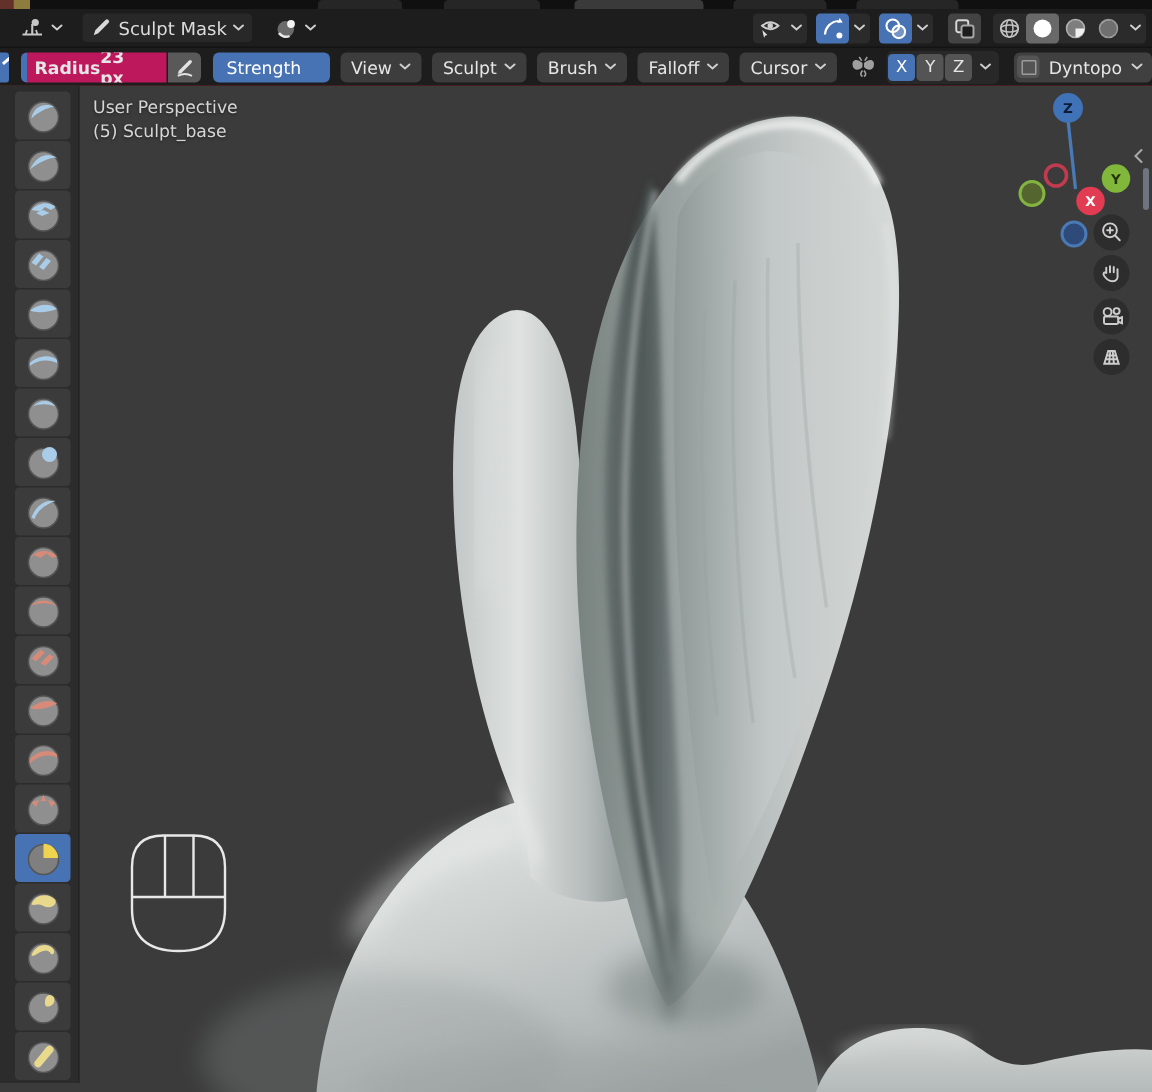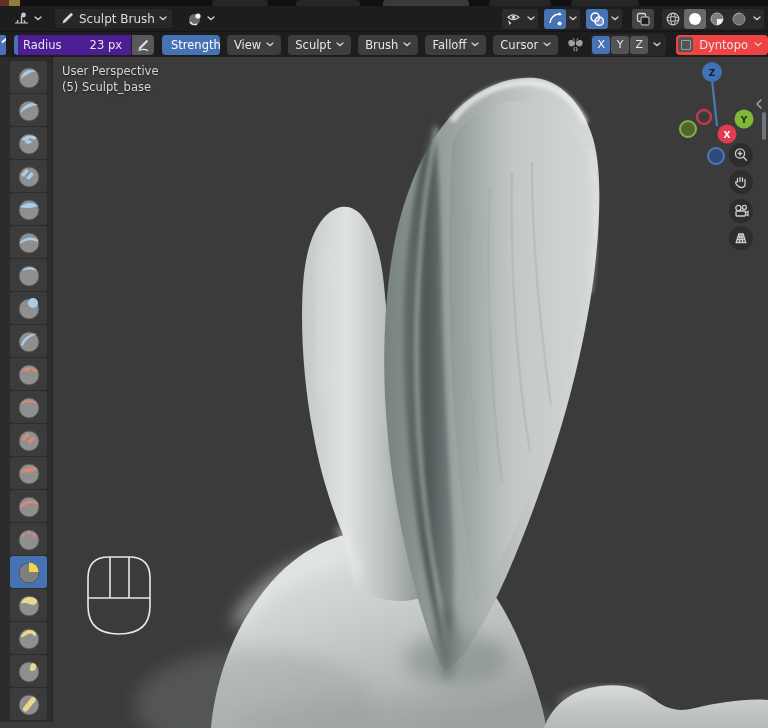--- a/index.html
+++ b/index.html
@@ -28,34 +28,34 @@
   .icell.activeShade{background:#696969;}
   
   .tsets{position:absolute;left:0;top:32px;width:768px;height:25px;background:#1d1d1d;
          border-bottom:1px solid #0f0f0f;display:flex;align-items:center;font-size:11.5px;}
   .cropblue{width:6px;height:20px;background:#4772b3;border-radius:0 2px 2px 0;position:relative;overflow:hidden;flex:0 0 auto;}
   .cropblue:after{content:"";position:absolute;left:1px;top:4px;width:8px;height:2px;background:#fff;transform:rotate(-40deg);}
   .slider{height:20px;display:flex;align-items:center;border-radius:4px;position:relative;overflow:hidden;}
   .slider .lab{padding-left:9px;}
   .slider .val{margin-left:auto;padding-right:9px;}
   .radius-wrap{display:flex;margin-left:8px;}
-  .radius{width:117px;background:#4c1d95;border-radius:4px 0 0 4px;}
+  .radius{width:97px;background:#be185d;border-radius:4px 0 0 4px;font-weight:bold;}
   .radius .fill{position:absolute;left:0;top:0;bottom:0;width:4px;background:#4772b3;}
   .pressure{width:22px;height:20px;background:#595959;border-radius:0 4px 4px 0;margin-left:1px;
             display:flex;align-items:center;justify-content:center;}
   .strength{width:113px;margin-left:8px;background:#4772b3;color:#fff;}
   .dd{height:20px;display:flex;align-items:center;gap:5px;background:#3d3d3d;border-radius:4px;
       padding:0 7px;margin-left:7px;}
   .sym{margin-left:8px;display:flex;align-items:center;}
   .axgrp{display:flex;align-items:center;background:#282828;border-radius:4px;height:20px;margin-left:6px;padding:1px;}
   .ax{width:18px;height:18px;display:flex;align-items:center;justify-content:center;border-radius:3px;
       background:#545454;margin-right:1px;font-size:11px;}
   .ax.active{background:#4772b3;color:#fff;}
   .axgrp .chevcell{width:16px;display:flex;justify-content:center;}
-  .dyn{display:flex;align-items:center;background:#ef4444;border-radius:4px;height:20px;margin-left:10px;padding:0 6px 0 2px;gap:6px;}
+  .dyn{display:flex;align-items:center;background:#404040;border-radius:4px;height:20px;margin-left:10px;padding:0 6px 0 2px;gap:6px;}
   .cbx{width:15px;height:15px;background:#545454;border-radius:3px;display:flex;align-items:center;justify-content:center;}
   .cbx i{display:block;width:8px;height:8px;border:1.4px solid #9c9c9c;border-radius:1px;}
   
   .vp{position:absolute;left:0;top:57px;width:768px;height:728px;background:#7f1d1d;}
   .scene{position:absolute;left:0;top:0;}
   .botbar{position:absolute;left:0;bottom:0;width:768px;height:6px;background:#0c0c0c;}
   
   .strip{position:absolute;left:0;top:0;width:52px;height:665px;background:#2c2c2c;border-right:1px solid #242424;}
   .tool{position:absolute;left:10px;width:37px;height:32px;background:#3b3b3b;border-radius:3px;
         display:flex;align-items:center;justify-content:center;}
@@ -100,21 +100,21 @@
       </svg>
       <svg class="chev" viewBox="0 0 8 5">
           <path d="M1 1 L4 3.6 L7 1"></path>
         </svg>
     </div>
 
     <div class="hbtn boxed" style="margin-left:8px">
       <svg width="15" height="15" viewBox="0 0 15 15">
         <path d="M2.5 12.5 L5.5 11.2 L12.3 4.4 A1.4 1.4 0 0 0 10.3 2.4 L3.5 9.2 Z" fill="#d8d8d8"></path>
       </svg>
-      <span>Sculpt Brush</span>
+      <span>Sculpt Mask</span>
       <svg class="chev" viewBox="0 0 8 5">
           <path d="M1 1 L4 3.6 L7 1"></path>
         </svg>
     </div>
 
 
     <div class="hbtn" style="margin-left:10px">
       <svg width="16" height="16" viewBox="0 0 16 16">
         <circle cx="7.5" cy="8.5" r="5.5" fill="#6b6b6b"></circle>
         <path d="M3 11 A5.5 5.5 0 0 0 10 13" stroke="#e8e8e8" stroke-width="1.6" fill="none"></path>

